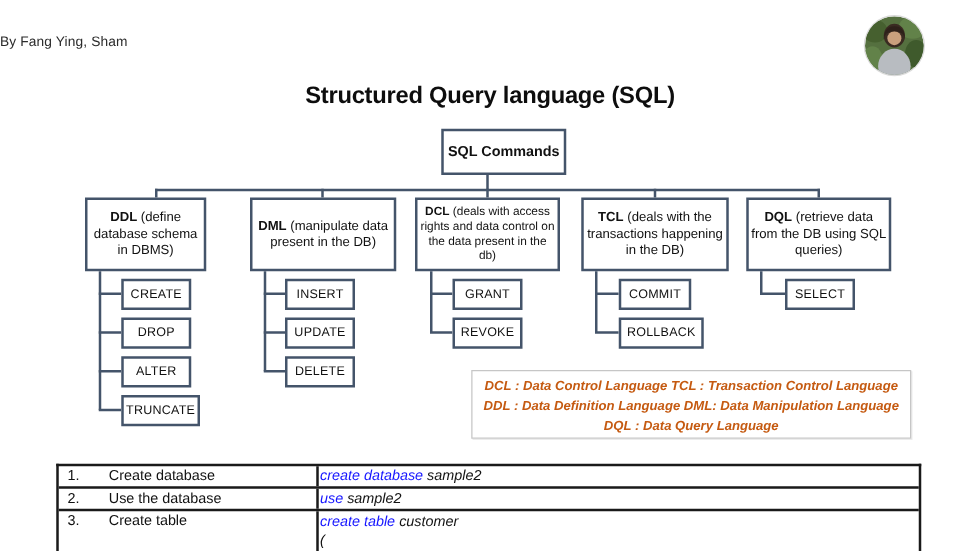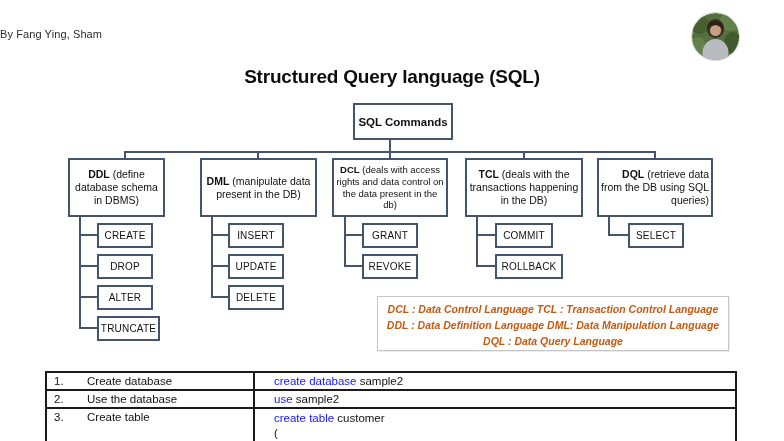--- a/index.html
+++ b/index.html
@@ -45,21 +45,21 @@
   .sql-table{
     left:45px;top:371px;width:692px;height:70px;box-sizing:border-box;
     border:2px solid var(--tborder);border-bottom:none;background:#fff;
     font-size:11.5px;
   }
   .t-row{display:flex;box-sizing:border-box;}
   .t-row.sep{border-bottom:2px solid var(--tborder);}
   .t-col1{width:208px;flex:0 0 208px;border-right:2px solid var(--tborder);
     box-sizing:border-box;display:flex;align-items:center;}
   .t-num{display:inline-block;width:33px;padding-left:7px;flex:0 0 auto;}
-  .t-col2{flex:1;display:flex;align-items:center;padding-left:19px;}
+  .t-col2{flex:1;display:flex;align-items:center;padding-left:1px;font-style:italic;}
   .t-col2.multi{flex-direction:column;align-items:flex-start;justify-content:flex-start;
     padding-top:2px;line-height:15px;}
   .kw{color:var(--kw);}
 </style>
 </head>
 <body style="--accent: #44546A; --legend: #C55A11; --kw: #1414FF; --tborder: #1a1a1a;">
 
 <div class="abs byline">By Fang Ying, Sham</div>
 <div class="abs avatar">
   <svg width="47" height="47" viewBox="0 0 47 47">
@@ -93,21 +93,21 @@
 </div>
 <div class="abs node cat" style="left:200px;width:117px;">
   <span><b>DML</b><span> (manipulate data present in the DB)</span></span>
 </div>
 <div class="abs node cat" style="left:332px;width:116px;font-size:9.5px;">
   <span><b>DCL</b><span> (deals with access rights and data control on the data present in the db)</span></span>
 </div>
 <div class="abs node cat" style="left:465px;width:118px;">
   <span><b>TCL</b><span> (deals with the transactions happening in the DB)</span></span>
 </div>
-<div class="abs node cat" style="left:597px;width:116px;text-align:right;">
+<div class="abs node cat" style="left:597px;width:116px;">
   <span><b>DQL</b><span> (retrieve data from the DB using SQL queries)</span></span>
 </div>
 
 <div class="abs line" style="left:79px;top:217px;width:2px;height:111px;"></div>
 <div class="abs line" style="left:79px;top:234px;width:18px;height:2px;"></div>
 <div class="abs line" style="left:79px;top:265px;width:18px;height:2px;"></div>
 <div class="abs line" style="left:79px;top:296px;width:18px;height:2px;"></div>
 <div class="abs line" style="left:79px;top:327px;width:18px;height:2px;"></div>
 
 <div class="abs line" style="left:211px;top:217px;width:2px;height:80px;"></div>

